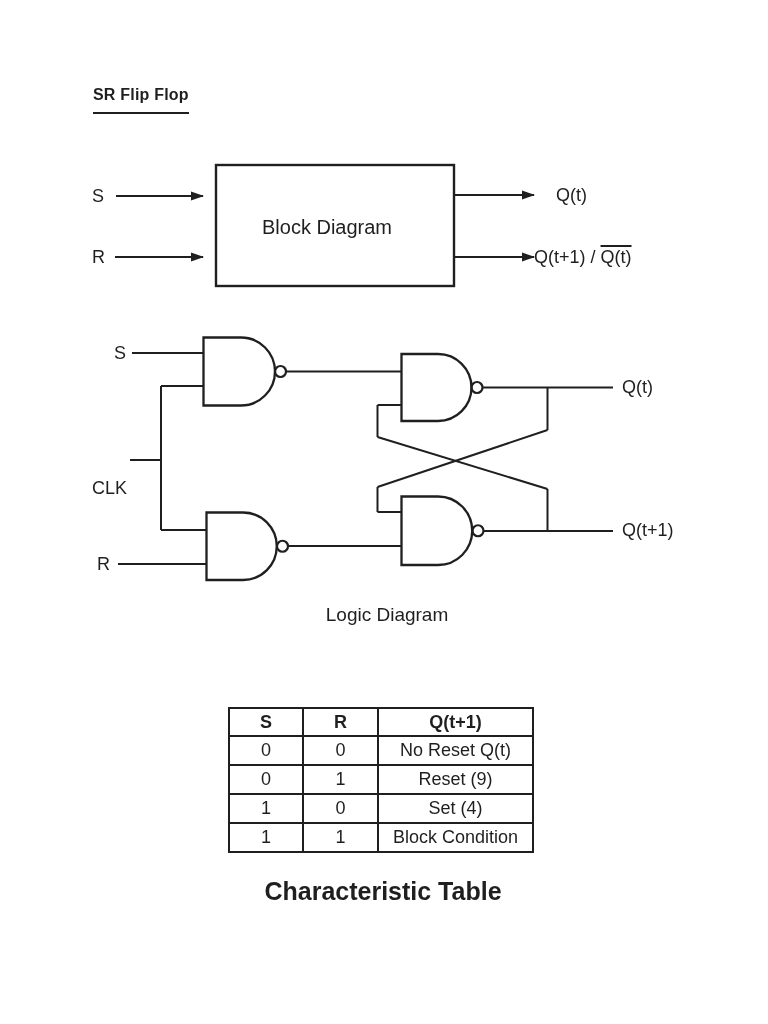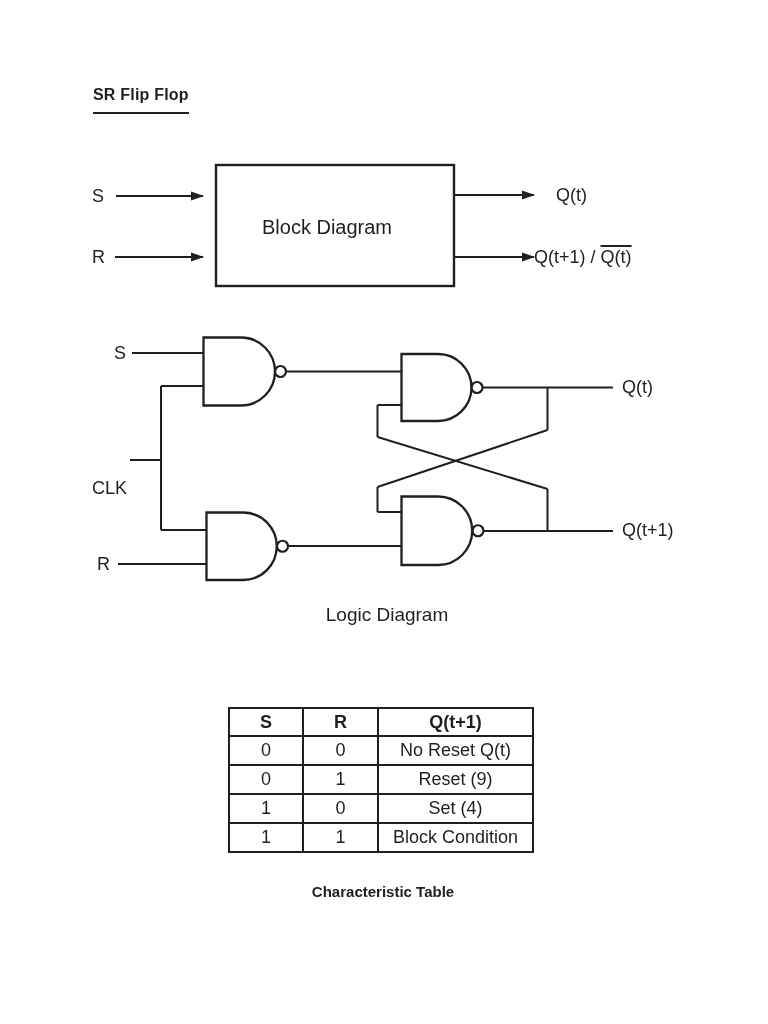--- a/index.html
+++ b/index.html
@@ -30,21 +30,21 @@
   .lbl {
     position: absolute;
     font-size: 18px;
     line-height: 1;
     transform: translateY(-50%);
     white-space: nowrap;
   }
   .lbl.center { text-align: center; }
   .block-label { font-size: 20px; }
   .caption { font-size: 19px; }
-  .caption-bold { font-size: 15px; font-weight: bold; }
+  .caption-bold { font-size: 25px; font-weight: bold; }
   .overline-part { text-decoration: overline; text-decoration-thickness: 2px; }
   table.char-table {
     position: absolute;
     left: 228px;
     top: 707px;
     border-collapse: collapse;
     table-layout: fixed;
     font-size: 18px;
     color: #1f1f1f;
   }

